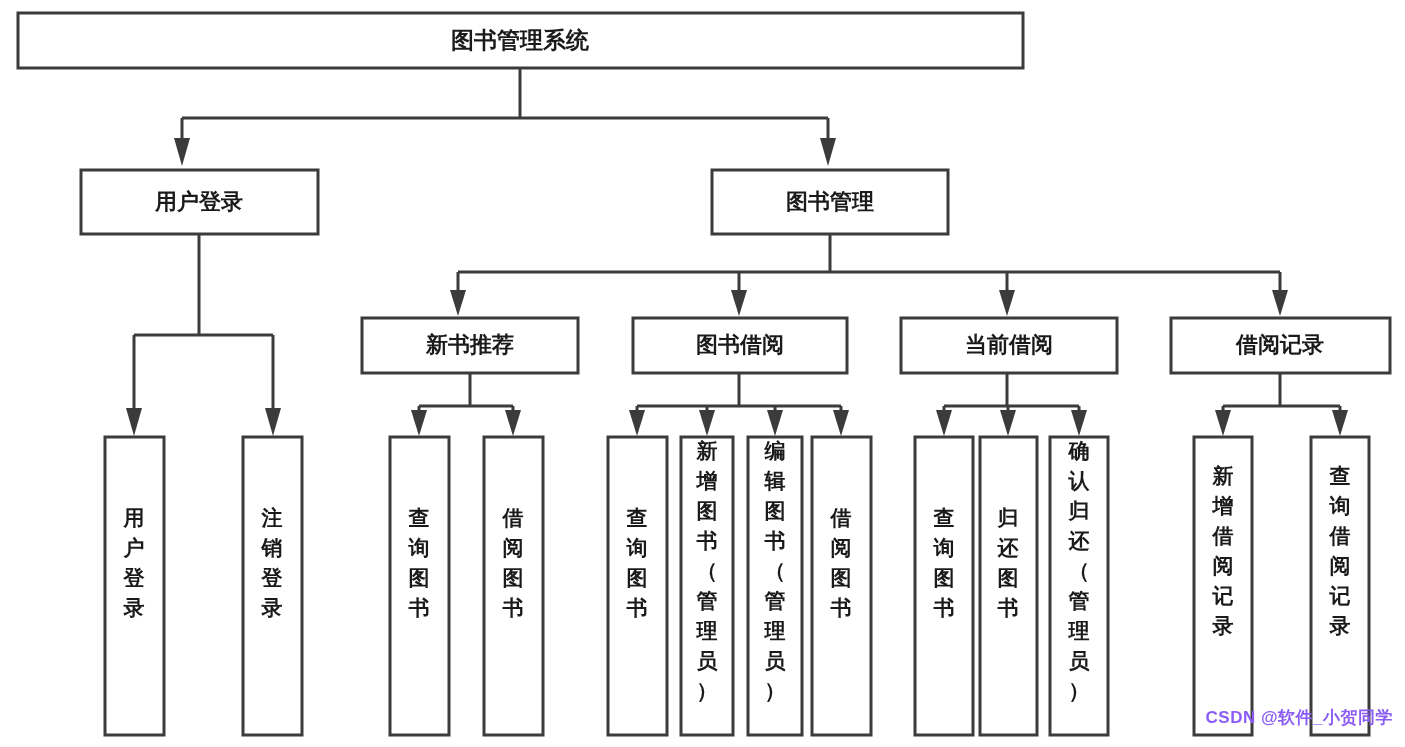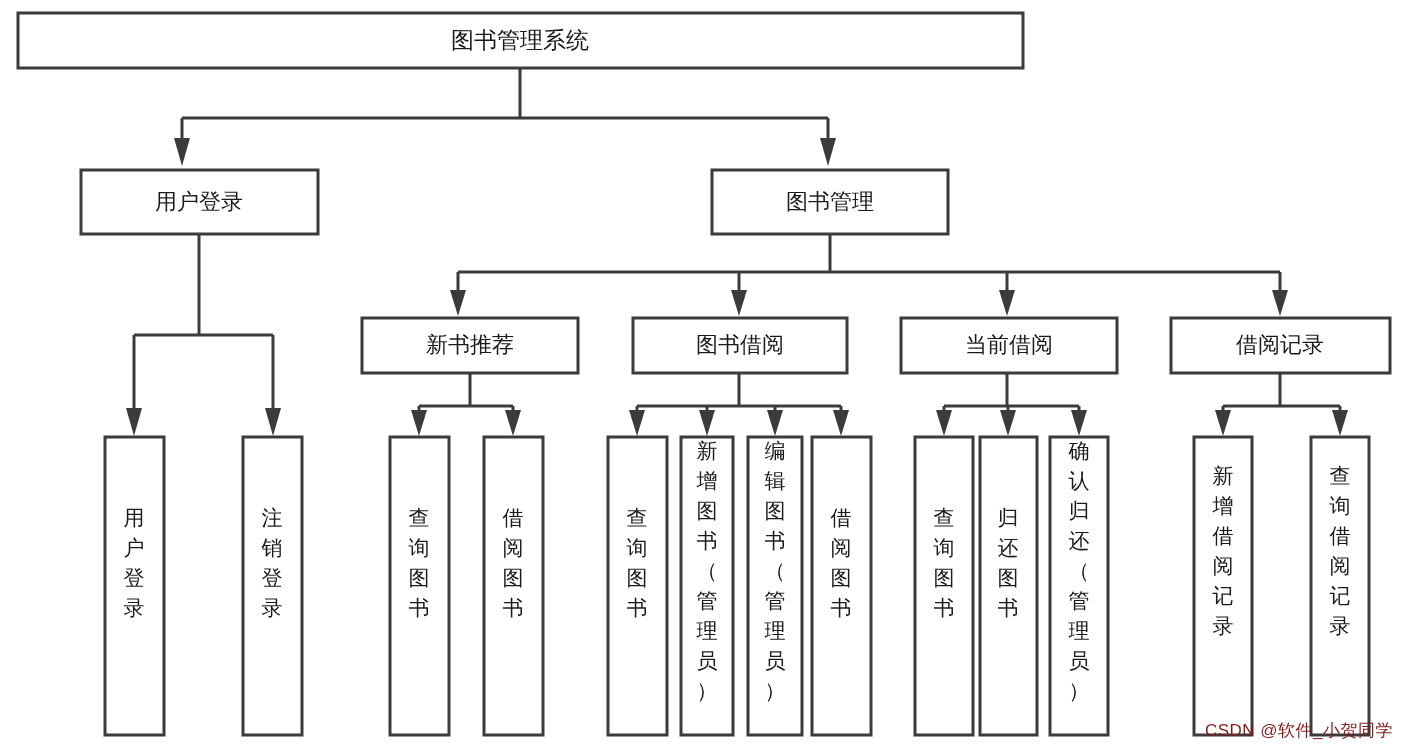--- a/index.html
+++ b/index.html
@@ -13,20 +13,21 @@
     font-family: "Liberation Sans", "DejaVu Sans", sans-serif;
     overflow: hidden;
     position: relative;
   }
   #diagram-root {
     position: absolute;
     left: 0;
     top: 0;
     width: 1405px;
     height: 747px;
+    font-weight: bold;
   }
   svg.diagram {
     display: block;
     width: 1405px;
     height: 747px;
   }
   .node-rect {
     fill: #ffffff;
     stroke: #3b3b3b;
     stroke-width: 3;
@@ -53,24 +54,24 @@
     fill: none;
     stroke-linecap: butt;
   }
   .arrow-head {
     fill: #3b3b3b;
     stroke: none;
   }
   .watermark {
     position: absolute;
     right: 12px;
-    bottom: 5px;
+    bottom: 18px;
     font-family: "Liberation Sans", "DejaVu Sans", sans-serif;
     font-size: 17px;
-    color: #7f1d1d;
+    color: #8b5cf6;
     white-space: nowrap;
     letter-spacing: 0.5px;
     user-select: none;
   }
 </style>
 </head>
 <body>
 
 <div id="diagram-root">
   <svg class="diagram" viewBox="0 0 1405 747" xmlns="http://www.w3.org/2000/svg">

